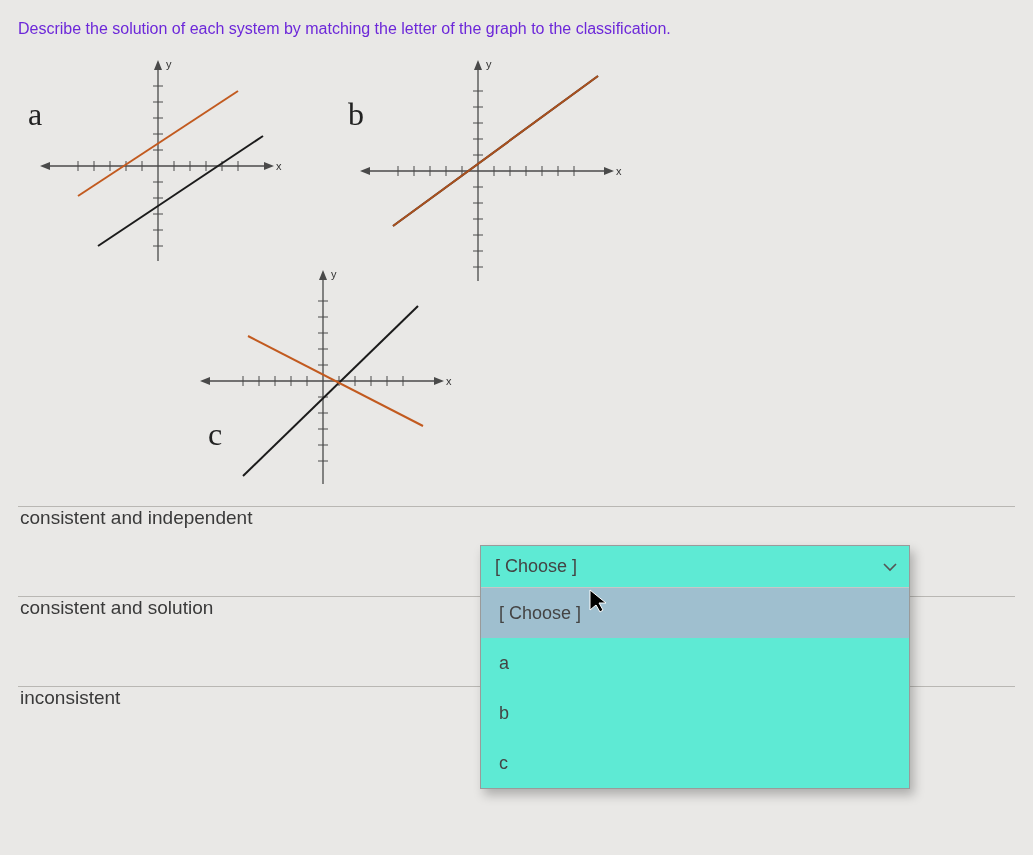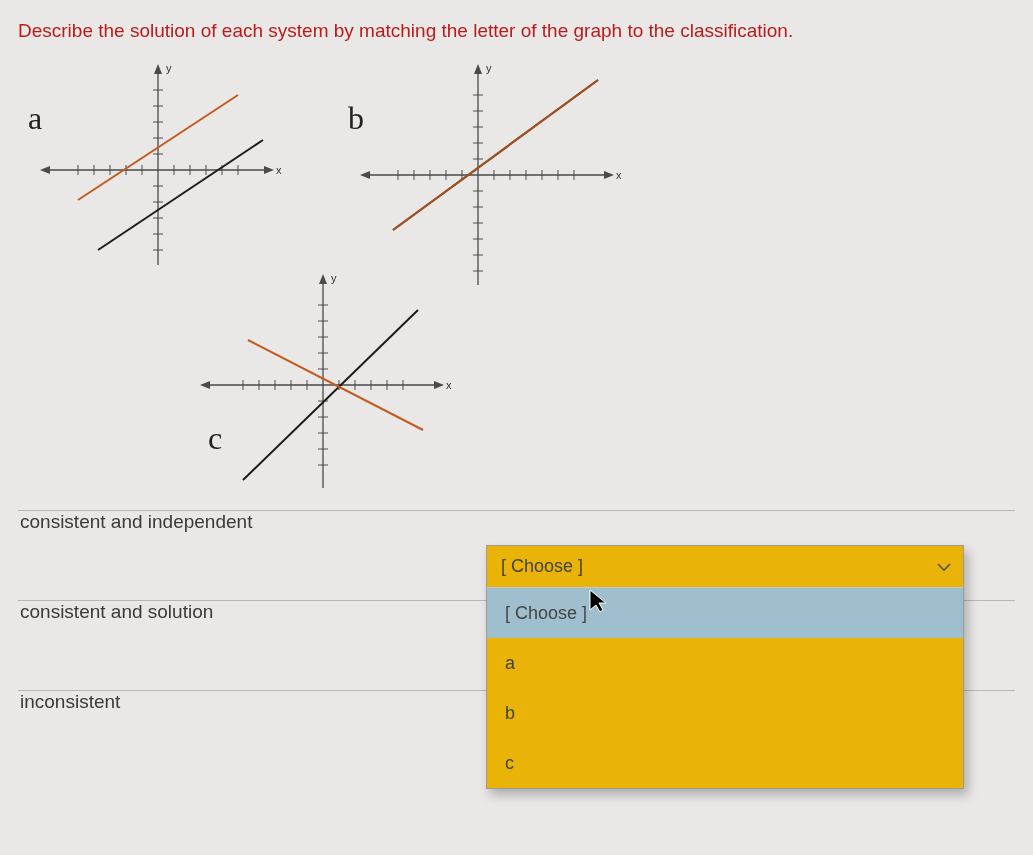--- a/index.html
+++ b/index.html
@@ -6,22 +6,22 @@
   body {
     margin: 0;
     padding: 20px 18px;
     width: 1033px;
     height: 855px;
     font-family: Arial, Helvetica, sans-serif;
     background: #e9e8e6;
     color: #2b2b2b;
   }
   .prompt {
-    font-size: 19px;
-    color: #b91c1c;
+    font-size: 16px;
+    color: #6d28d9;
     margin-bottom: 18px;
   }
   .graphs-area {
     position: relative;
     height: 440px;
     margin-bottom: 10px;
   }
   .graph-wrap {
     position: absolute;
   }
@@ -55,25 +55,24 @@
   .row-label {
     flex: 0 0 470px;
     font-size: 19px;
     color: #3a3a3a;
     padding-left: 2px;
   }
   .dd-area {
     position: absolute;
     left: 480px;
     top: 545px;
-    width: 478px;
-    background: #eab308;
+    width: 430px;
+    background: #5eead4;
     border: 1px solid #9a9a9a;
     box-shadow: 4px 6px 10px rgba(0,0,0,0.25);
-    margin-left: 6px;
   }
   .dd-selected {
     height: 42px;
     display: flex;
     align-items: center;
     padding: 0 14px;
     font-size: 18px;
     color: #444;
     border-bottom: 1px solid #c7c7c7;
     position: relative;

